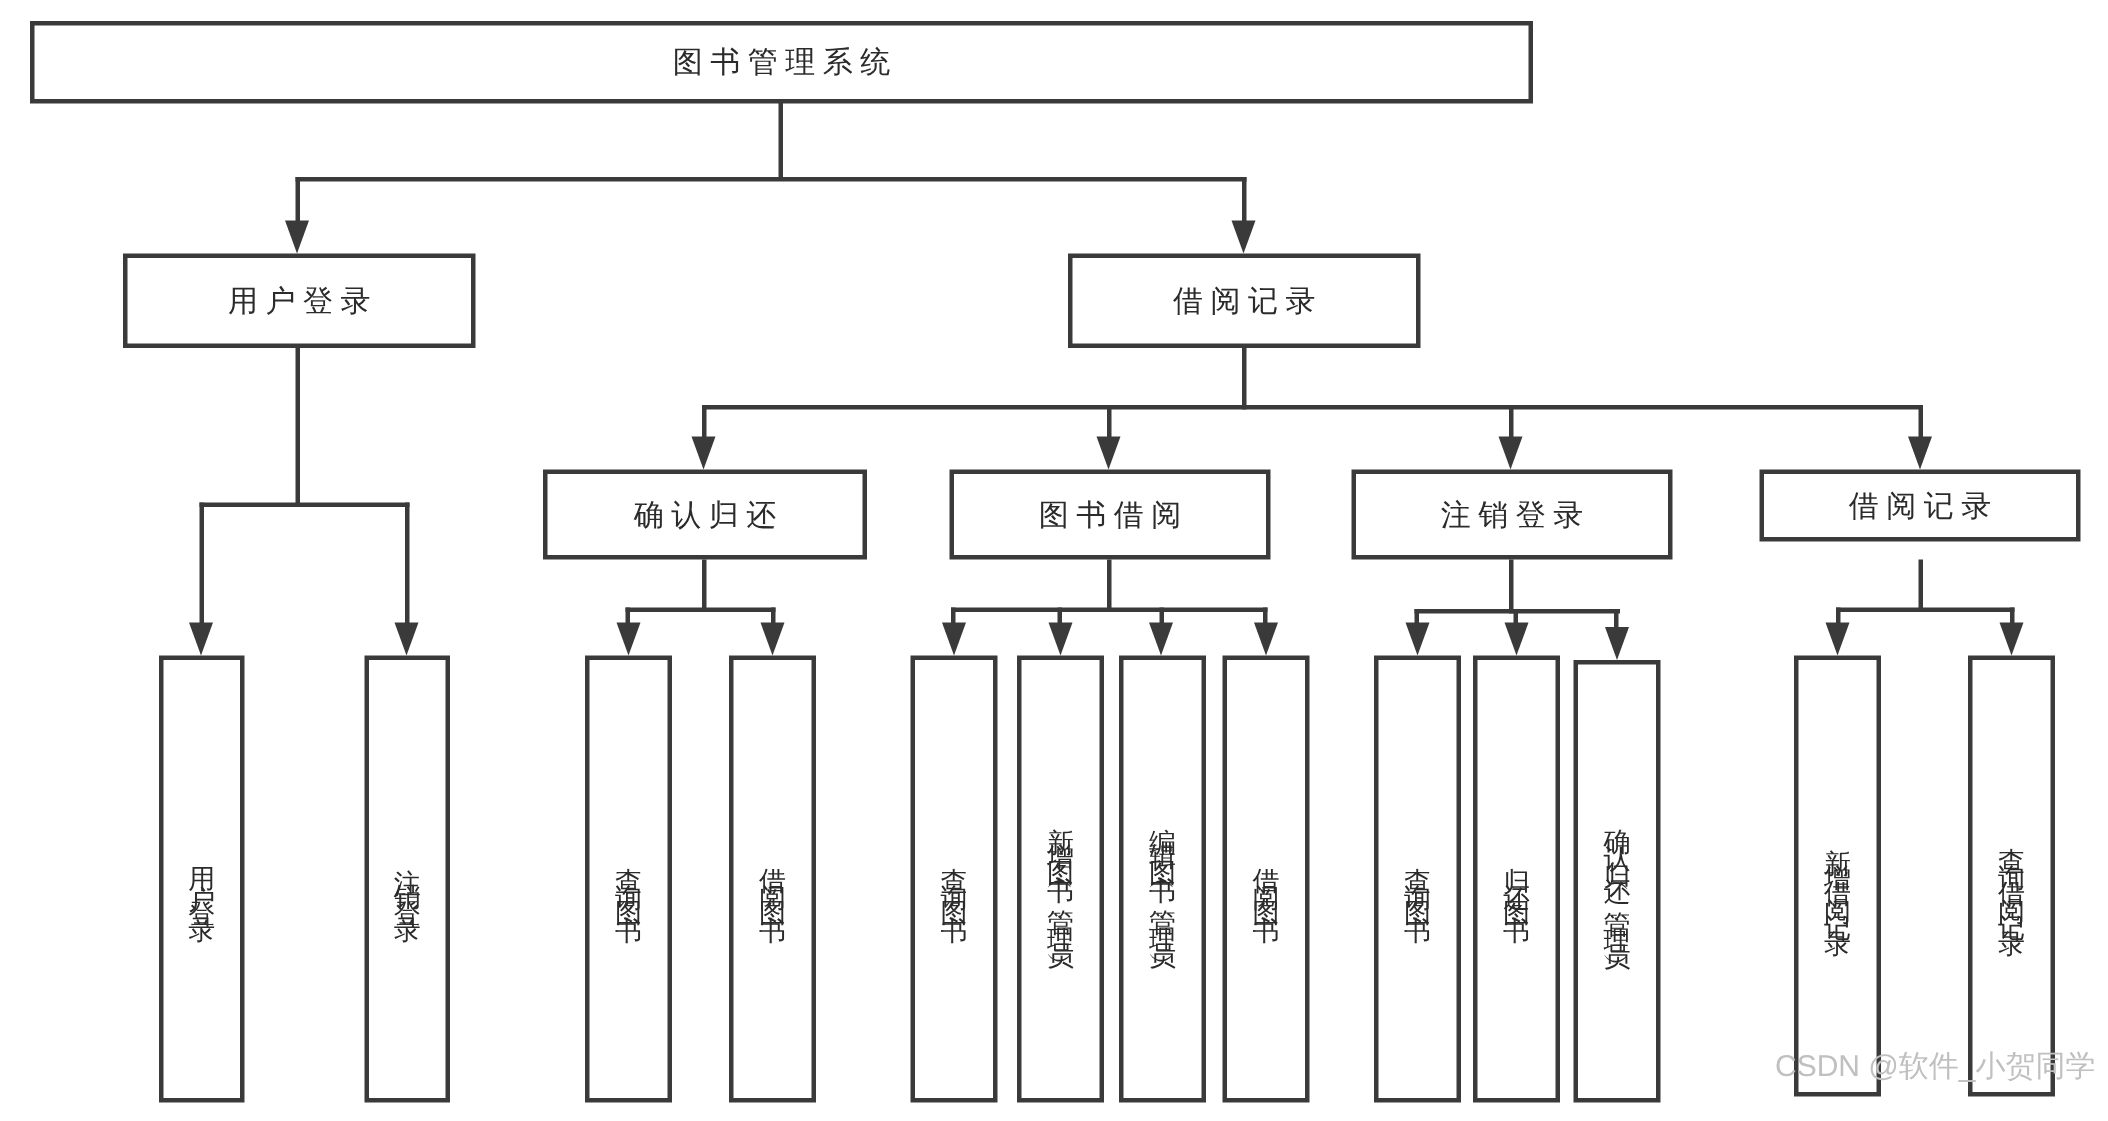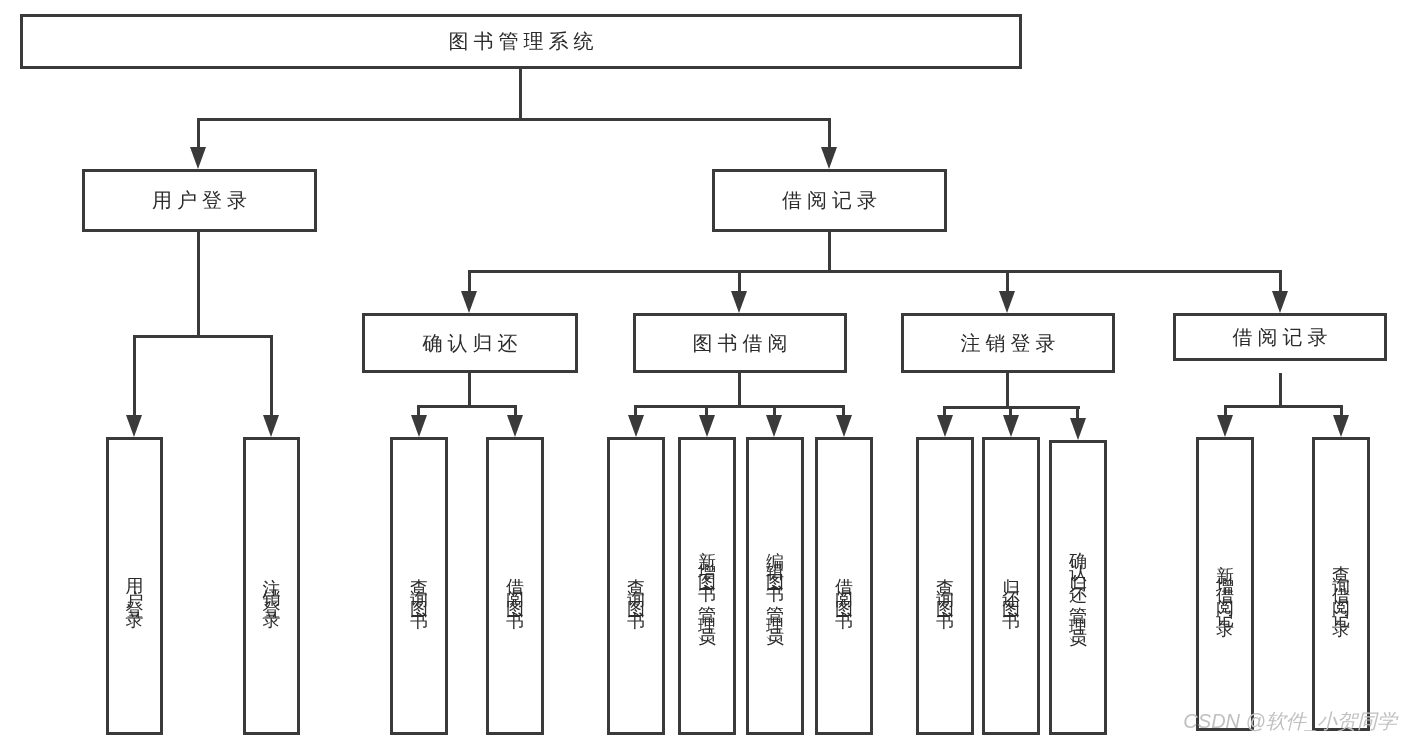--- a/index.html
+++ b/index.html
@@ -41,26 +41,25 @@
   .hl{position:absolute;height:3px;background:var(--line);}
   .vl{position:absolute;width:3px;background:var(--line);}
   .arr{
     position:absolute;width:0;height:0;
     border-left:8px solid transparent;
     border-right:8px solid transparent;
     border-top:22px solid var(--line);
   }
   #watermark{
     position:absolute;
-    right:8px;bottom:12px;
+    right:8px;bottom:23px;
     color:var(--wm);
     font-size:20px;
     z-index:5;
     white-space:nowrap;
-    font-style:italic;
   }
 </style>
 </head>
 <body>
 
 <div id="canvas">
 
   <div class="node h" style="left:20px;top:14px;width:1002px;height:55px">
     <span>图书管理系统</span>
   </div>

